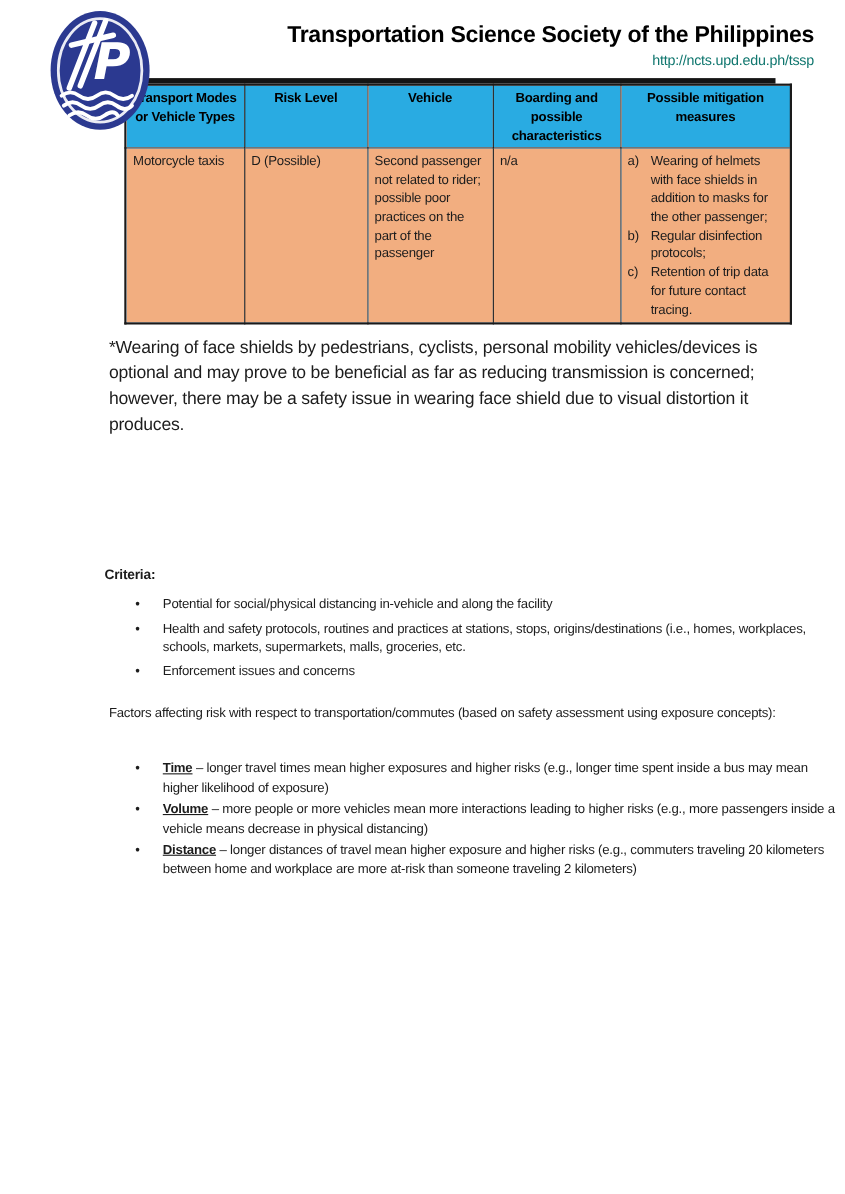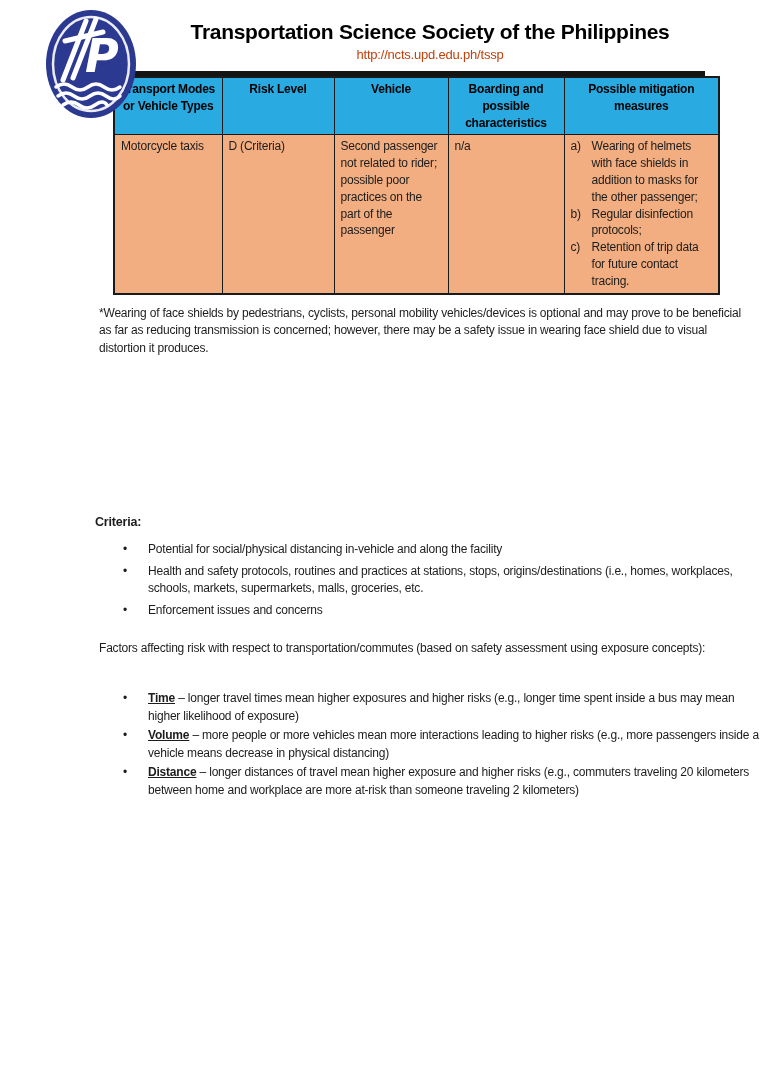--- a/index.html
+++ b/index.html
@@ -21,33 +21,33 @@
     top: 8px;
     width: 92px;
     height: 112px;
     z-index: 5;
   }
   .letterhead {
     position: absolute;
     left: 120px;
     top: 20px;
     width: 620px;
-    text-align: center;
+    text-align: right;
   }
   .org-title {
     font-size: 21px;
     font-weight: bold;
     color: #000000;
     letter-spacing: -0.3px;
     white-space: nowrap;
   }
   .org-url {
     font-size: 13px;
     margin-top: 3px;
-    color: #c2410c;
+    color: #0f766e;
   }
   .rule {
     position: absolute;
     left: 113px;
     top: 71px;
     width: 592px;
     height: 5px;
     background: #141414;
   }
 
@@ -83,21 +83,21 @@
   .mit-item { display: flex; margin: 0 0 0 0; }
   .mit-marker { width: 21px; flex: 0 0 21px; }
   .mit-text { flex: 1; }
 
   
   .footnote {
     position: absolute;
     left: 99px;
     top: 305px;
     width: 642px;
-    font-size: 12px;
+    font-size: 16px;
     line-height: 1.45;
   }
   .criteria-heading {
     position: absolute;
     left: 95px;
     top: 515px;
     font-size: 12.5px;
     font-weight: bold;
   }
   ul.bullets {
@@ -175,21 +175,21 @@
         <th>Transport Modes or Vehicle Types</th>
         <th>Risk Level</th>
         <th>Vehicle</th>
         <th>Boarding and possible characteristics</th>
         <th>Possible mitigation measures</th>
       </tr>
     </thead>
     <tbody>
       <tr class="body-row">
         <td>Motorcycle taxis</td>
-        <td>D (Criteria)</td>
+        <td>D (Possible)</td>
         <td>Second passenger not related to rider; possible poor practices on the part of the passenger</td>
         <td>n/a</td>
         <td>
           <div class="mit-item">
             <span class="mit-marker">a)</span>
             <span class="mit-text">Wearing of helmets with face shields in addition to masks for the other passenger;</span>
           </div>
           <div class="mit-item">
             <span class="mit-marker">b)</span>
             <span class="mit-text">Regular disinfection protocols;</span>

